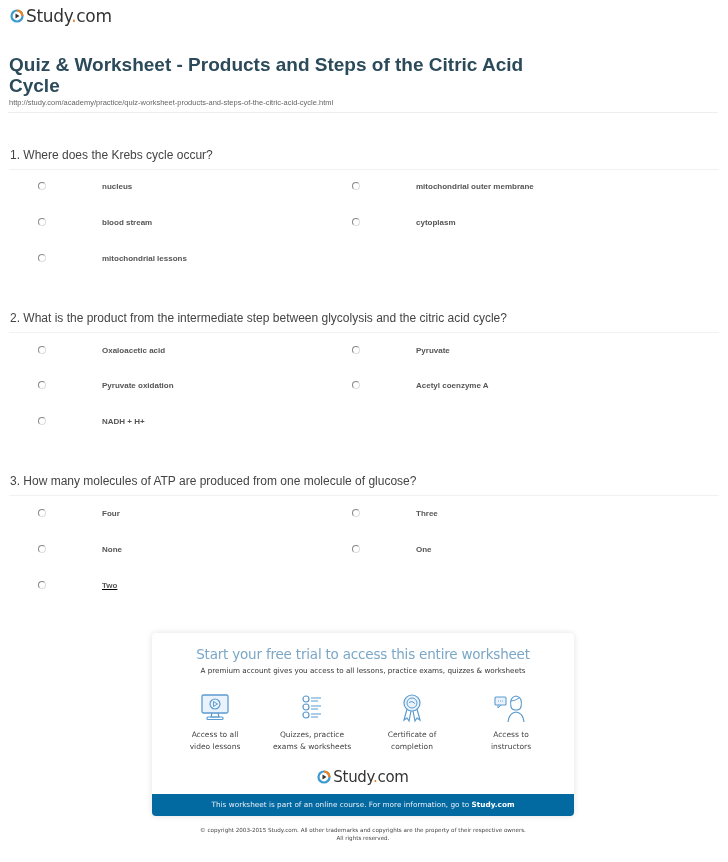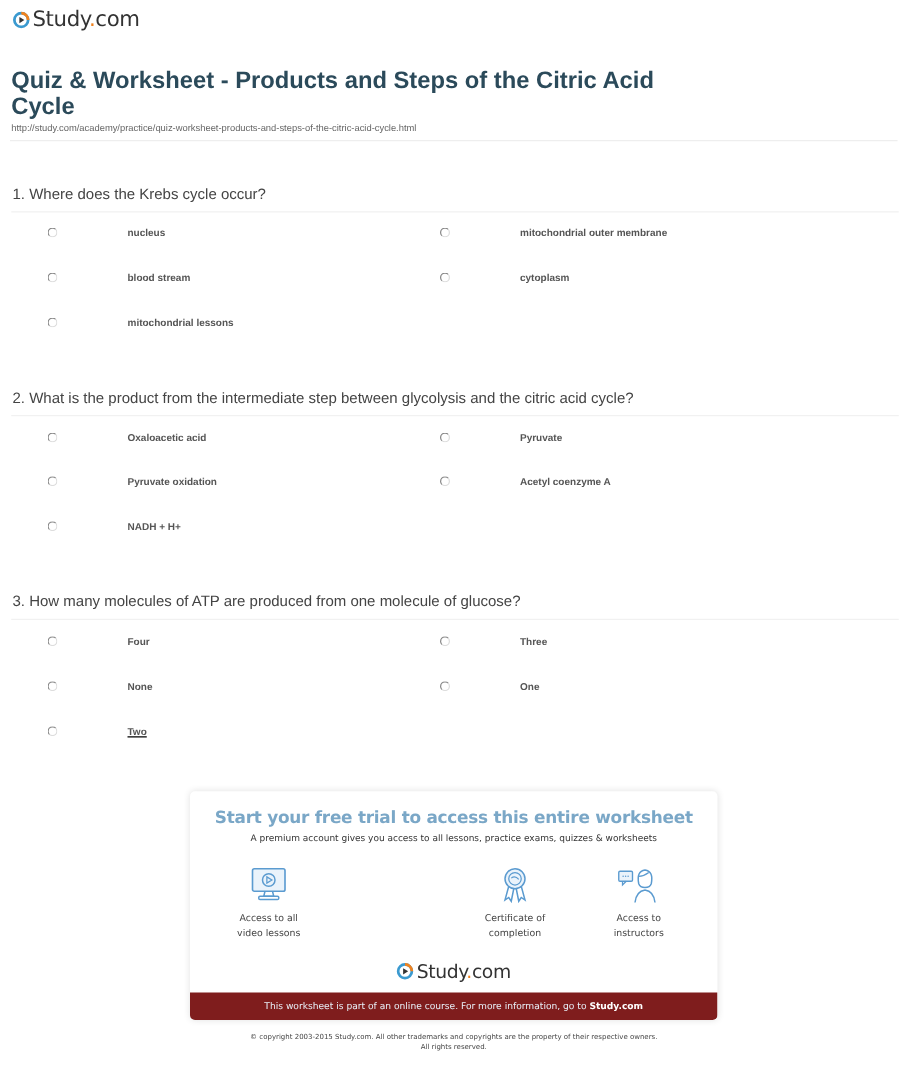--- a/index.html
+++ b/index.html
@@ -16,30 +16,30 @@
 
     .question { position: absolute; left: 9px; width: 710px; }
     .q-text { font-size: 12px; color: #444; padding-left: 1px; height: 16px; line-height: 16px; }
     .q-rule { height: 1px; background: #f1f1f1; margin-top: 6px; }
     .opts { position: relative; height: 110px; }
     .opt { position: absolute; display: flex; align-items: center; height: 14px; gap: 44px; }
     .radio { width: 6px; height: 6px; border: 1px solid #888; border-radius: 50%; border-right-color: #ddd; border-bottom-color: #ddd; margin-right: 12px; background: #fff; }
     .opt-label { font-size: 8px; color: #555; font-weight: bold; }
 
     .card { position: absolute; left: 152px; top: 633px; width: 422px; height: 183px; background: #fff; border-radius: 4px; box-shadow: 0 0 6px rgba(0,0,0,0.12); overflow: hidden; }
-    .card-title { position: absolute; left: 0; right: 0; top: 13px; text-align: center; font-family: "DejaVu Sans", sans-serif; font-size: 13.5px; color: #7aa7c7; font-weight: bold; letter-spacing: -0.2px; }
+    .card-title { position: absolute; left: 0; right: 0; top: 13px; text-align: center; font-family: "DejaVu Sans", sans-serif; font-size: 13.5px; color: #7aa7c7; font-weight: normal; letter-spacing: -0.2px; }
     .card-sub { position: absolute; left: 0; right: 0; top: 33px; text-align: center; font-family: "DejaVu Sans", sans-serif; font-size: 7.2px; color: #333; }
     .features { position: absolute; top: 60px; left: 0; right: 0; height: 68px; }
     .feature { position: absolute; width: 100px; text-align: center; }
     .feature svg { display: block; margin: 0 auto; }
     .feature-label { font-family: "DejaVu Sans", sans-serif; font-size: 7.5px; color: #444; line-height: 12px; margin-top: 6px; }
     .card-logo { position: absolute; left: 0; right: 0; top: 135px; display: flex; justify-content: center; align-items: center; }
     .card-logo .word { font-family: "DejaVu Sans", sans-serif; font-size: 15px; color: #333; letter-spacing: -0.3px; }
     .card-logo .word .dot { color: #f0821e; }
-    .banner { position: absolute; left: 0; right: 0; bottom: 0; height: 22px; background: #7f1d1d; color: #e8f0f8; font-family: "DejaVu Sans", sans-serif; font-size: 7.3px; text-align: center; line-height: 22px; }
+    .banner { position: absolute; left: 0; right: 0; bottom: 0; height: 22px; background: #0369a1; color: #e8f0f8; font-family: "DejaVu Sans", sans-serif; font-size: 7.3px; text-align: center; line-height: 22px; }
     .banner b { color: #fff; }
 
     .copyright { position: absolute; left: 152px; width: 422px; top: 826px; text-align: center; font-family: "DejaVu Sans", sans-serif; font-size: 5.6px; color: #444; line-height: 8px; }
   </style>
 </head>
 <body>
 
 <div class="logo">
   <span class="mark">
     <svg width="14" height="14" viewBox="0 0 14 14">
@@ -145,20 +145,34 @@
       <svg width="32" height="30" viewBox="0 0 32 30">
         <rect x="3" y="2" width="26" height="18" rx="1.5" fill="#eaf3fb" stroke="#5b9bd0" stroke-width="1.3"></rect>
         <circle cx="16" cy="11" r="5" fill="none" stroke="#5b9bd0" stroke-width="1.2"></circle>
         <path d="M14.5 8.5 L18.5 11 L14.5 13.5 Z" fill="none" stroke="#5b9bd0" stroke-width="1"></path>
         <path d="M13 20 L12 24 L20 24 L19 20" fill="none" stroke="#5b9bd0" stroke-width="1.2"></path>
         <rect x="8" y="24" width="16" height="2.5" rx="1" fill="none" stroke="#5b9bd0" stroke-width="1.2"></rect>
       </svg>
       <div class="feature-label"><span>Access to all</span><br><span>video lessons</span></div>
     </div>
 
+    <div class="feature" style="left:110px;">
+      <svg width="32" height="30" viewBox="0 0 32 30">
+        <circle cx="10" cy="6" r="3" fill="none" stroke="#5b9bd0" stroke-width="1.2"></circle>
+        <circle cx="10" cy="14" r="3" fill="none" stroke="#5b9bd0" stroke-width="1.2"></circle>
+        <circle cx="10" cy="22" r="3" fill="none" stroke="#5b9bd0" stroke-width="1.2"></circle>
+        <line x1="15" y1="5" x2="25" y2="5" stroke="#5b9bd0" stroke-width="1.2"></line>
+        <line x1="15" y1="8" x2="22" y2="8" stroke="#5b9bd0" stroke-width="1.2"></line>
+        <line x1="15" y1="13" x2="25" y2="13" stroke="#5b9bd0" stroke-width="1.2"></line>
+        <line x1="15" y1="16" x2="22" y2="16" stroke="#5b9bd0" stroke-width="1.2"></line>
+        <line x1="15" y1="21" x2="25" y2="21" stroke="#5b9bd0" stroke-width="1.2"></line>
+        <line x1="15" y1="24" x2="22" y2="24" stroke="#5b9bd0" stroke-width="1.2"></line>
+      </svg>
+      <div class="feature-label"><span>Quizzes, practice</span><br><span>exams &amp; worksheets</span></div>
+    </div>
 
     <div class="feature" style="left:210px;">
       <svg width="32" height="30" viewBox="0 0 32 30">
         <circle cx="16" cy="10" r="8" fill="#eaf3fb" stroke="#5b9bd0" stroke-width="1.2"></circle>
         <circle cx="16" cy="10" r="5" fill="none" stroke="#5b9bd0" stroke-width="1"></circle>
         <path d="M13 9.5 Q16 7 19 10.5" fill="none" stroke="#5b9bd0" stroke-width="1"></path>
         <path d="M11 16 L8 27 L11 25 L13 28 L15 18" fill="none" stroke="#5b9bd0" stroke-width="1.2"></path>
         <path d="M21 16 L24 27 L21 25 L19 28 L17 18" fill="none" stroke="#5b9bd0" stroke-width="1.2"></path>
       </svg>
       <div class="feature-label"><span>Certificate of</span><br><span>completion</span></div>

